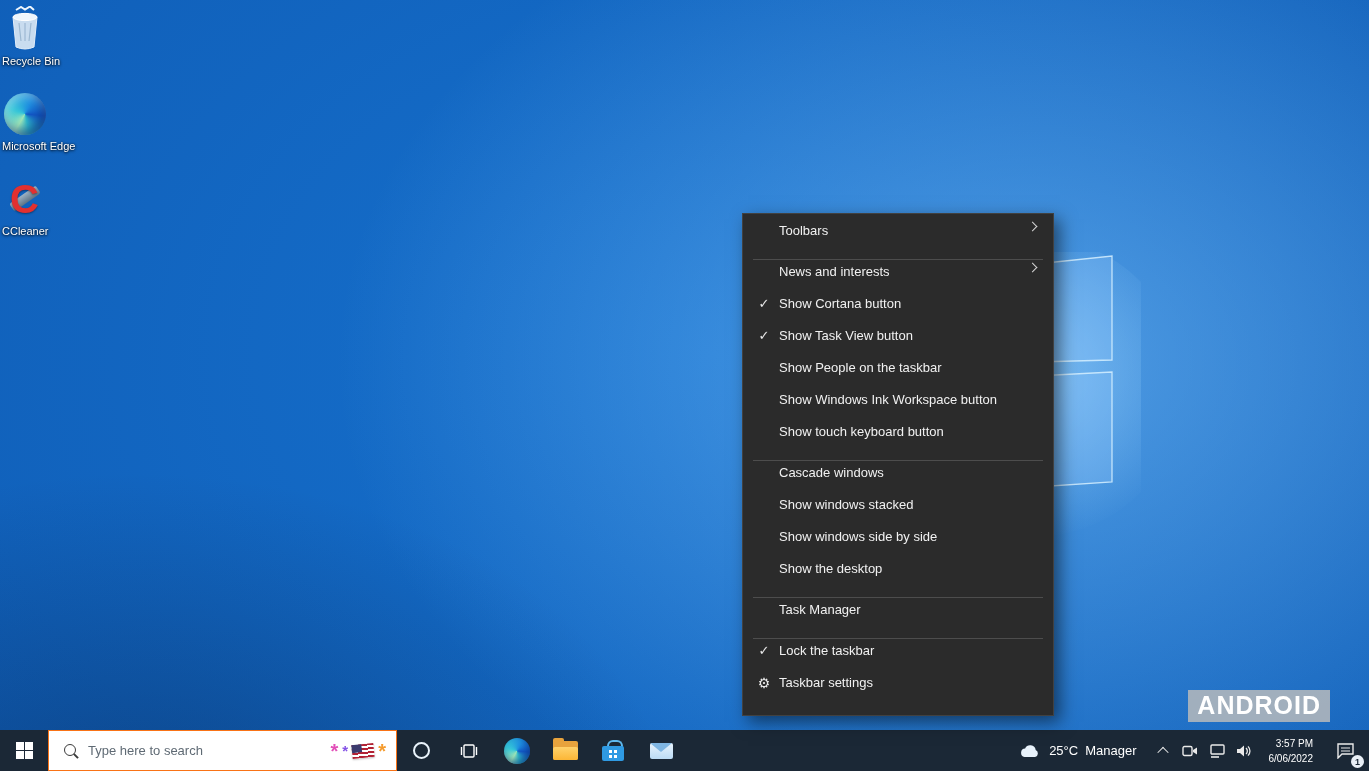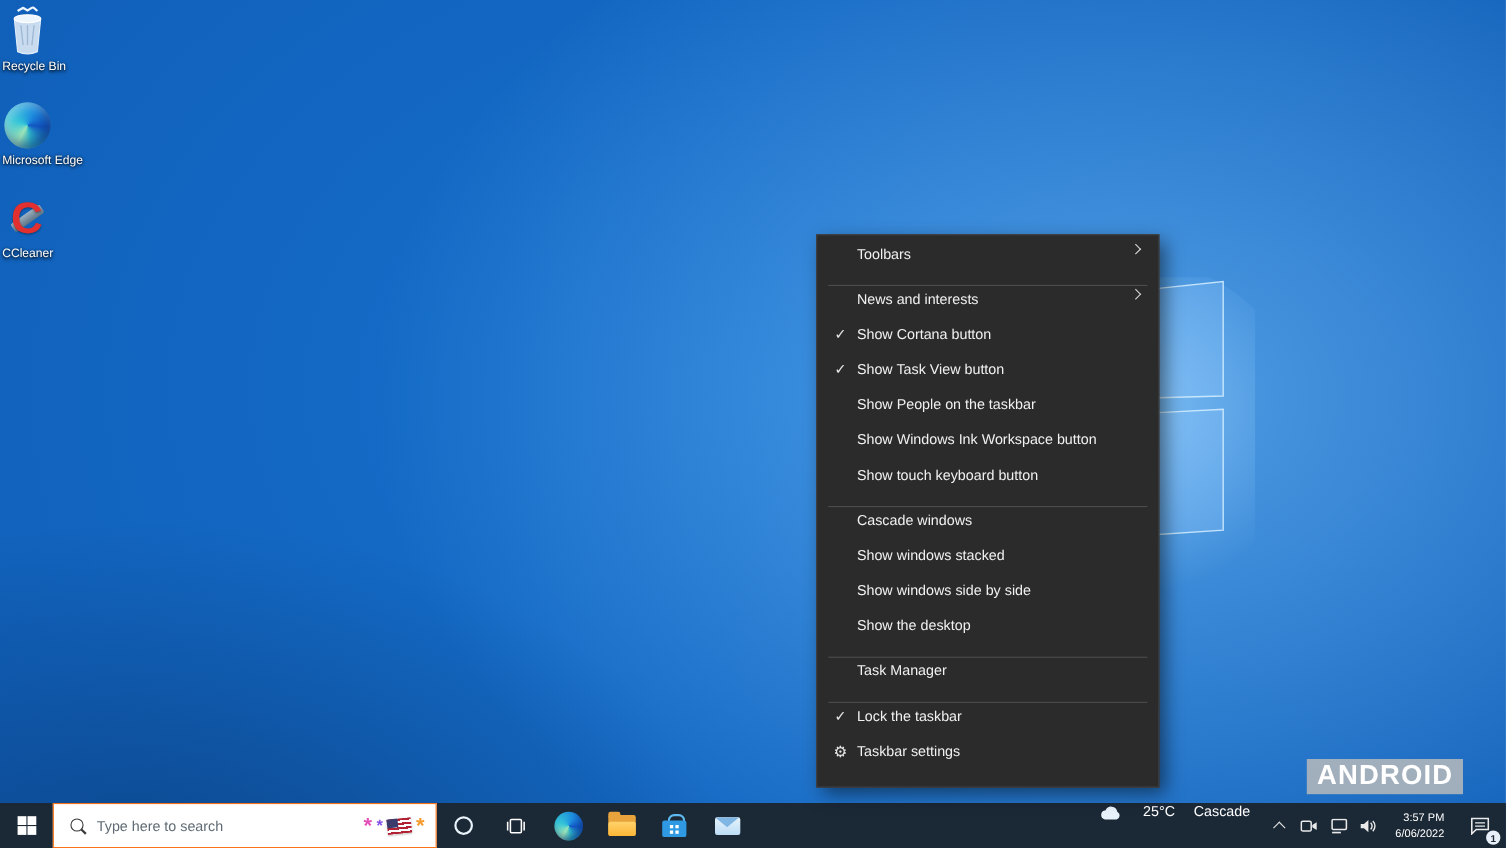--- a/index.html
+++ b/index.html
@@ -69,21 +69,21 @@
   .folder .back::before{content:"";position:absolute;left:0;top:-3px;width:11px;height:5px;background:#e8a33d;border-radius:2px 2px 0 0}
   .folder .front{position:absolute;left:0;right:0;bottom:0;height:13px;background:linear-gradient(#ffd26b,#fcb636);border-radius:2px}
   .store{position:relative;width:22px;height:22px}
   .store::before{content:"";position:absolute;left:5px;top:0;width:12px;height:7px;border:2px solid #5fb9ef;border-bottom:none;border-radius:6px 6px 0 0}
   .store::after{content:"";position:absolute;left:0;top:6px;width:22px;height:15px;background:#2f9ae3;border-radius:2px}
   .store .flag4{position:absolute;left:7px;top:10px;width:3px;height:3px;background:#fff;z-index:1;box-shadow:5px 0 #fff,0 5px #fff,5px 5px #fff}
   .mailic{position:relative;width:23px;height:16px;background:linear-gradient(#e8f4fd,#bcdcf5);border-radius:2px;overflow:hidden}
   .mailic::before{content:"";position:absolute;left:0;top:0;border-left:11.5px solid transparent;border-right:11.5px solid transparent;border-top:9px solid #7fb6e3}
   .spacer{flex:1}
   .tray{display:flex;align-items:center;height:100%;padding-right:3px}
-  .weather{display:flex;gap:17px;padding:0 13px;height:100%;font-size:13px}
+  .weather{display:flex;align-items:center;gap:7px;padding:0 13px;height:100%;font-size:13px}
   .tray-btn{width:27px;height:100%;display:flex;align-items:center;justify-content:center;position:relative}
   .chev-up{width:8px;height:8px;border-top:1.7px solid #eaeaea;border-left:1.7px solid #eaeaea;transform:rotate(45deg) translate(1px,1px)}
   .clock{font-size:10px;text-align:right;line-height:15px;padding:0 11px;white-space:nowrap}
   .action{width:42px}
   .badge{position:absolute;right:2px;bottom:3px;width:13px;height:13px;border-radius:50%;background:#e9eff6;
     color:#1b2836;font-size:9px;font-weight:bold;display:flex;align-items:center;justify-content:center}
 </style>
 </head>
 <body>
 
@@ -242,21 +242,21 @@
   </button>
 
   <div class="spacer"></div>
 
   <div class="tray">
     <div class="weather">
       <svg width="24" height="17" viewBox="0 0 24 17">
         <path d="M6.5 15 a4.3 4.3 0 0 1 .6-8.5 a5.6 5.6 0 0 1 10.6 1.4 a3.8 3.8 0 0 1-.6 7.1 z" fill="#e8f2fb"></path>
       </svg>
       <span>25°C</span>
-      <span>Cascade</span>
+      <span>Manager</span>
     </div>
     <div class="tray-btn">
       <span class="chev-up"></span>
     </div>
     <div class="tray-btn">
       <svg width="16" height="12" viewBox="0 0 16 12">
         <rect x="1" y="1.5" width="9" height="9" rx="1.5" fill="none" stroke="#eaeaea" stroke-width="1.4"></rect>
         <path d="M11 5 l4 -2.5 v7 l-4 -2.5 z" fill="#eaeaea"></path>
       </svg>
     </div>

